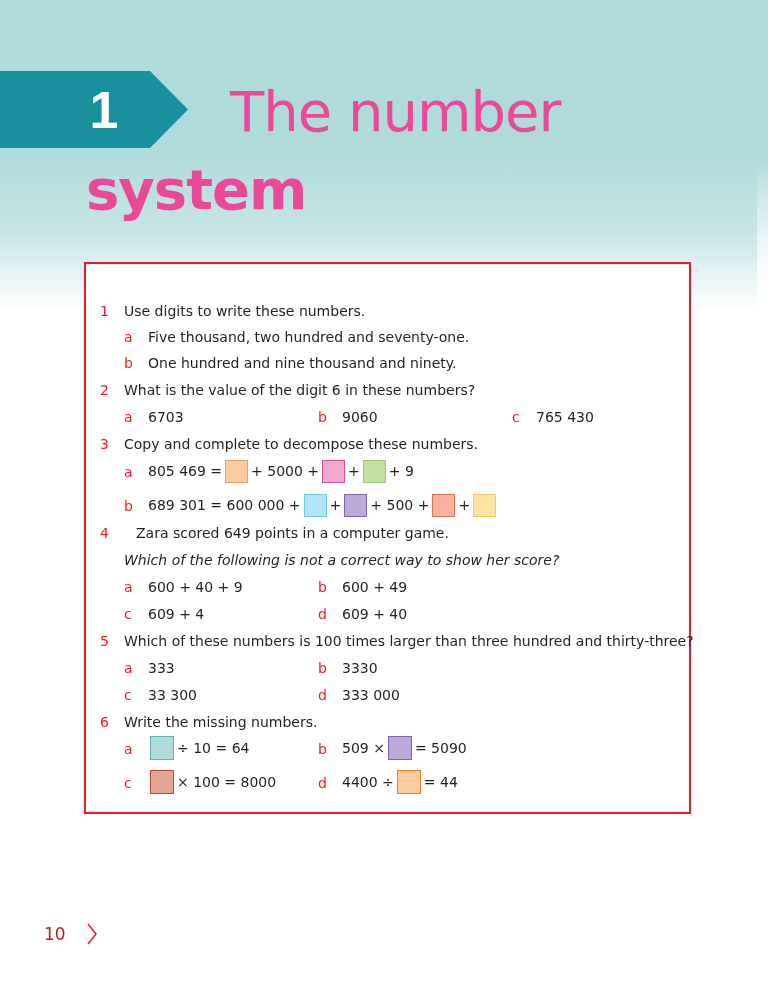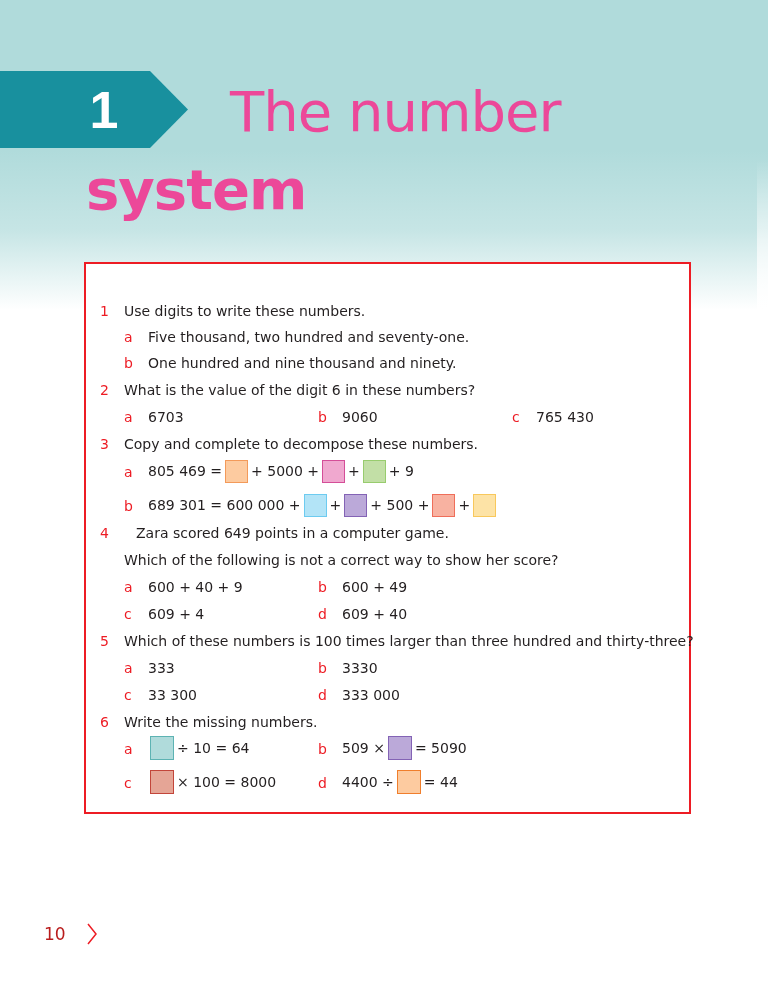--- a/index.html
+++ b/index.html
@@ -124,21 +124,21 @@
     <span class="box" style="background:#f8b2a1; border-color:#ef6e5a;"></span>
     <span>+</span>
     <span class="box" style="background:#fde3a6; border-color:#f8c85c;"></span>
   </div>
 
   <div class="row" style="left:0; top:260px;">
     <span class="qnum" style="left:14px;">4</span>
     <span class="txt" style="left:50px;">Zara scored 649 points in a computer game.</span>
   </div>
   <div class="row" style="left:0; top:287px;">
-    <span class="txt" style="left:38px;">Which of the following is not a correct way to show her score?</span>
+    <span class="txt" style="left:38px;font-style:italic;">Which of the following is not a correct way to show her score?</span>
   </div>
   <div class="row" style="left:0; top:314px; width:600px;">
     <span class="lbl" style="left:38px;">a</span>
     <span class="txt" style="left:62px;">600 + 40 + 9</span>
     <span class="lbl" style="left:232px;">b</span>
     <span class="txt" style="left:256px;">600 + 49</span>
   </div>
   <div class="row" style="left:0; top:341px; width:600px;">
     <span class="lbl" style="left:38px;">c</span>
     <span class="txt" style="left:62px;">609 + 4</span>

